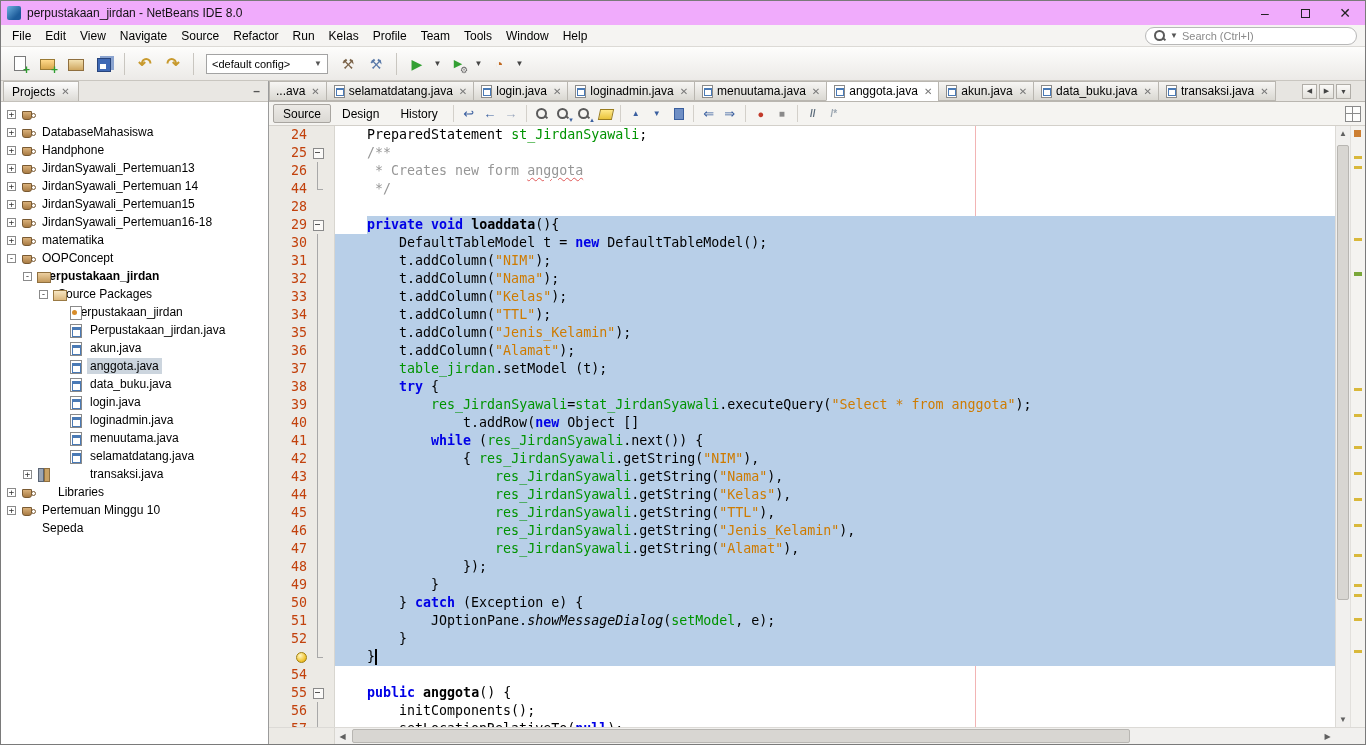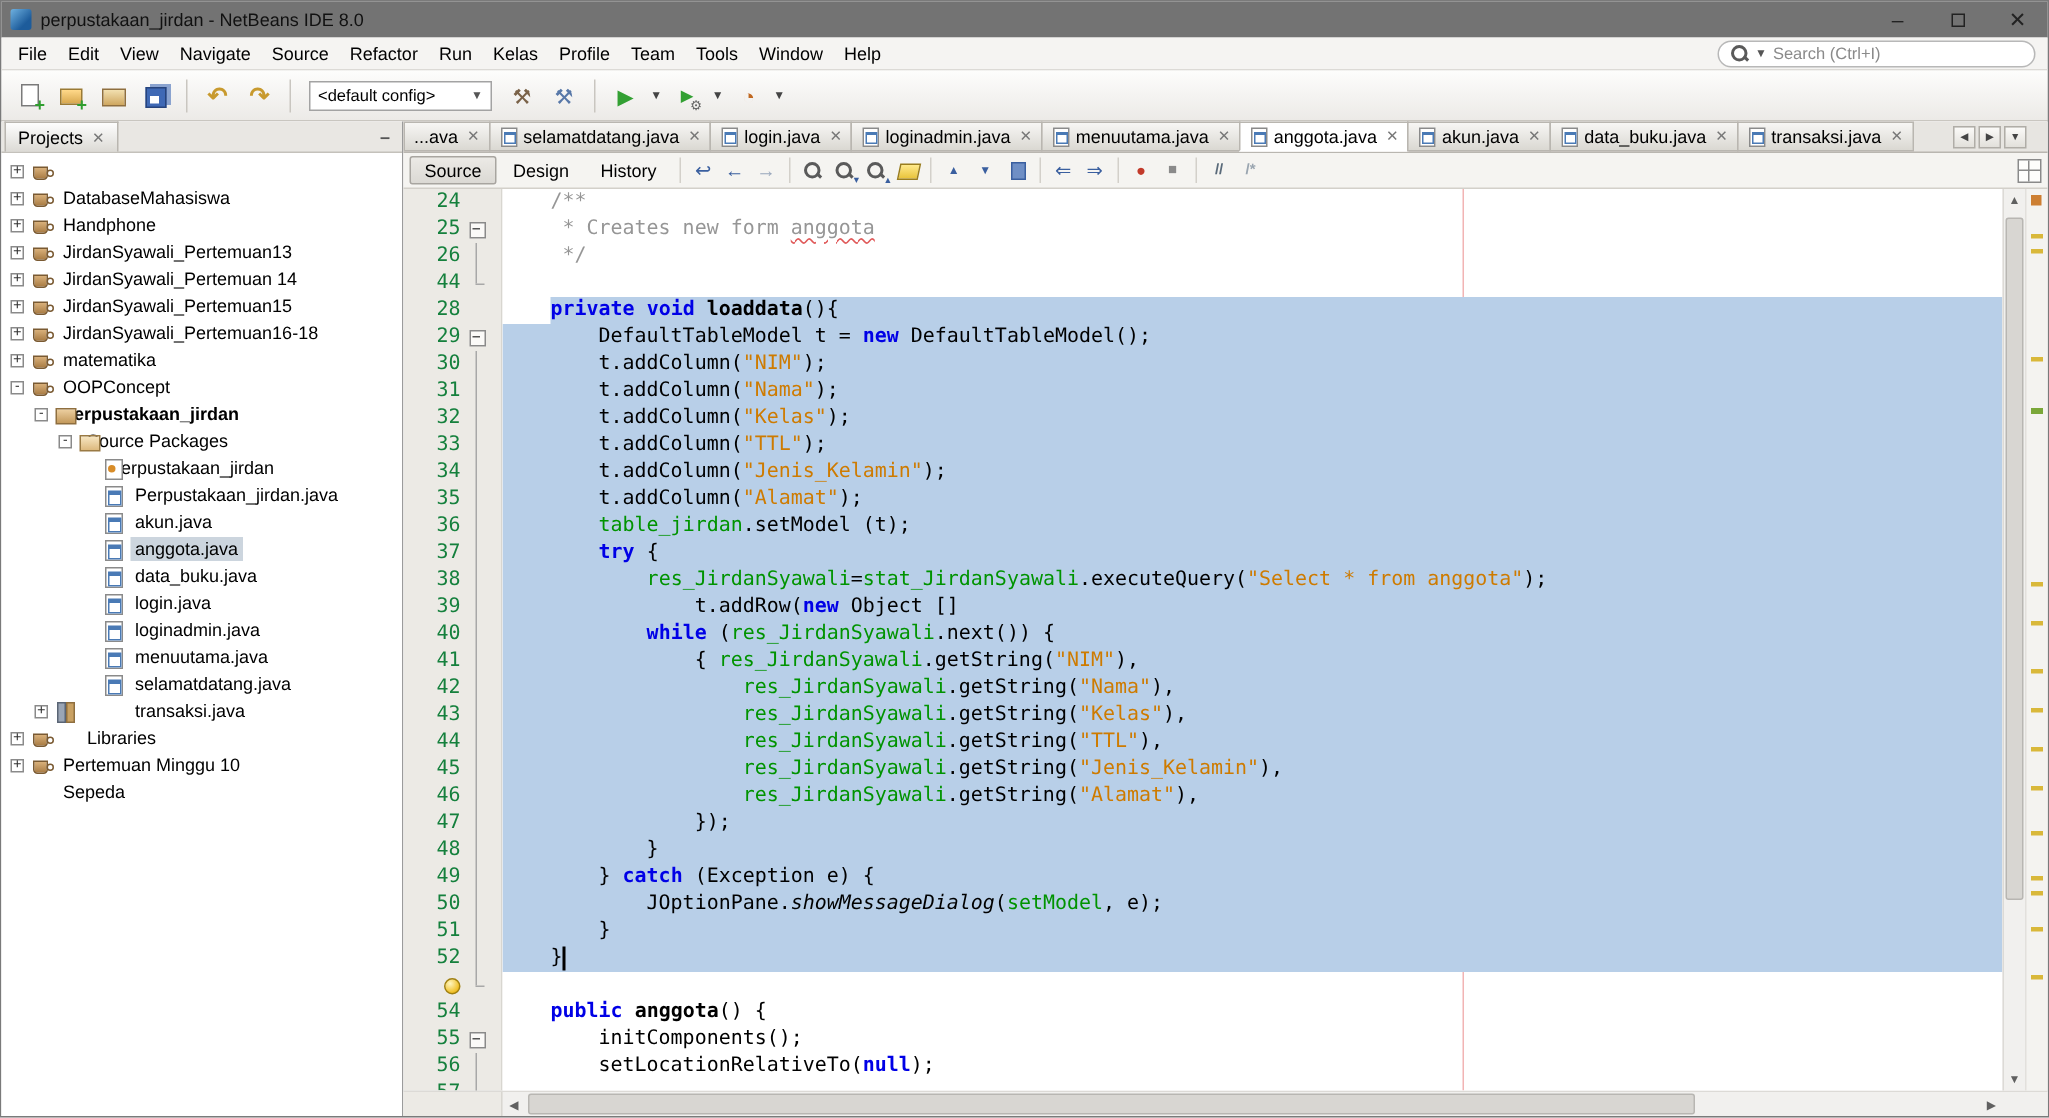--- a/index.html
+++ b/index.html
@@ -1,21 +1,21 @@
 <!DOCTYPE html>
 <html><head>
 <meta charset="utf-8">
 <style>
   * {margin:0;padding:0;box-sizing:border-box;}
   html,body {width:1366px;height:745px;overflow:hidden;}
   body {font-family:"Liberation Sans",sans-serif;font-size:12px;color:#000;background:#888;}
   .window {width:1366px;height:745px;display:flex;flex-direction:column;background:#f0f0f0;border:1px solid #7a7a7a;}
 
   
-  .titlebar {height:24px;background:#737373;display:flex;align-items:center;padding-left:6px;flex:0 0 auto;}
+  .titlebar {height:24px;background:#f0abfc;display:flex;align-items:center;padding-left:6px;flex:0 0 auto;}
   .app-icon {width:14px;height:14px;margin-right:6px;background:linear-gradient(135deg,#6fb1e0 0%,#1d5c9b 70%);border-radius:2px;}
   .title {font-size:12px;color:#111;}
   .wincontrols {margin-left:auto;display:flex;height:100%;}
   .winbtn {width:40px;height:100%;display:flex;align-items:center;justify-content:center;font-size:14px;color:#222;}
   .maxbox {width:9px;height:9px;border:1px solid #222;display:inline-block;}
 
   
   .menubar {height:22px;background:#f5f4f2;display:flex;align-items:center;padding:0 4px;border-bottom:1px solid #dcdad6;flex:0 0 auto;}
   .menu-item {padding:3px 7px;}
   .searchbox {margin-left:auto;margin-right:4px;width:212px;height:18px;border:1px solid #b8b8b8;border-radius:9px;background:#fff;display:flex;align-items:center;padding:0 7px;gap:4px;}
@@ -106,21 +106,21 @@
   .ei-start-macro::before {content:"●";color:#c23a2a;font-size:11px;}
   .ei-stop-macro::before {content:"■";color:#8a8a8a;font-size:10px;}
   .ei-comment::before {content:"//";font-weight:bold;color:#5a6a7a;font-size:10px;}
   .ei-uncomment::before {content:"/*";font-weight:bold;color:#9aa5b0;font-size:10px;}
   .splitbtn {margin-left:auto;width:16px;height:16px;position:relative;border:1px solid #8a8a8a;background:#fdfdfc;}
   .splitbtn::before {content:"";position:absolute;left:0;right:0;top:6px;height:1px;background:#8a8a8a;}
   .splitbtn::after {content:"";position:absolute;top:0;bottom:0;left:6px;width:1px;background:#8a8a8a;}
 
   
   .codewrap {flex:1;display:flex;min-height:0;}
-  .gutter {width:66px;background:#eceae5;border-right:1px solid #d8d6d0;font-family:"DejaVu Sans Mono",monospace;font-size:13.3px;color:#15803d;flex:0 0 auto;overflow:hidden;}
+  .gutter {width:66px;background:#eceae5;border-right:1px solid #d8d6d0;font-family:"DejaVu Sans Mono",monospace;font-size:13.3px;color:#c2410c;flex:0 0 auto;overflow:hidden;}
   .grow {height:18px;display:flex;align-items:center;}
   .gnum {width:38px;text-align:right;display:block;line-height:18px;}
   .gnum.hasbulb {display:flex;justify-content:flex-end;align-items:center;}
   .bulb {width:11px;height:11px;border-radius:50%;background:radial-gradient(circle at 35% 30%,#fff6c0,#f0c028 70%,#c89010);border:1px solid #a08010;display:inline-block;}
   .gfold {width:27px;height:18px;position:relative;flex:0 0 auto;}
   .f-start::before {content:"";position:absolute;left:6px;top:4px;width:9px;height:9px;border:1px solid #8a8a8a;background:#fbfaf8;}
   .f-start::after {content:"";position:absolute;left:8px;top:8px;width:5px;height:1px;background:#555;}
   .f-mid::before {content:"";position:absolute;left:10px;top:0;bottom:0;width:1px;background:#a8a8a8;}
   .f-end::before {content:"";position:absolute;left:10px;top:0;height:9px;width:1px;background:#a8a8a8;}
   .f-end::after {content:"";position:absolute;left:10px;top:9px;width:6px;height:1px;background:#a8a8a8;}
@@ -593,20 +593,21 @@
               <span class="gnum">56</span>
               <span class="gfold f-mid"></span>
             </div>
             <div class="grow">
               <span class="gnum">57</span>
               <span class="gfold f-mid"></span>
             </div>
           </div>
         <div class="code" id="code">
             <div class="redline" style="left: 80ch;"></div>
+            <div class="crow"><span class="ctext"><span class="t-p">    PreparedStatement </span><span class="t-f">st_JirdanSyawali</span><span class="t-p">;</span></span></div>
             <div class="crow"><span class="ctext"><span class="t-c">    /**</span></span></div>
             <div class="crow"><span class="ctext"><span class="t-c">     * Creates new form </span><span class="t-cw">anggota</span></span></div>
             <div class="crow"><span class="ctext"><span class="t-c">     */</span></span></div>
             <div class="crow"><span class="ctext"></span></div>
             <div class="crow"><div class="hl" style="left: 4ch;"></div><span class="ctext"><span class="t-p">    </span><span class="t-k">private</span><span class="t-p"> </span><span class="t-k">void</span><span class="t-p"> </span><span class="t-m">loaddata</span><span class="t-p">(){</span></span></div>
             <div class="crow"><div class="hl" style="left: 0ch;"></div><span class="ctext"><span class="t-p">        DefaultTableModel t = </span><span class="t-k">new</span><span class="t-p"> DefaultTableModel();</span></span></div>
             <div class="crow"><div class="hl" style="left: 0ch;"></div><span class="ctext"><span class="t-p">        t.addColumn(</span><span class="t-s">"NIM"</span><span class="t-p">);</span></span></div>
             <div class="crow"><div class="hl" style="left: 0ch;"></div><span class="ctext"><span class="t-p">        t.addColumn(</span><span class="t-s">"Nama"</span><span class="t-p">);</span></span></div>
             <div class="crow"><div class="hl" style="left: 0ch;"></div><span class="ctext"><span class="t-p">        t.addColumn(</span><span class="t-s">"Kelas"</span><span class="t-p">);</span></span></div>
             <div class="crow"><div class="hl" style="left: 0ch;"></div><span class="ctext"><span class="t-p">        t.addColumn(</span><span class="t-s">"TTL"</span><span class="t-p">);</span></span></div>

